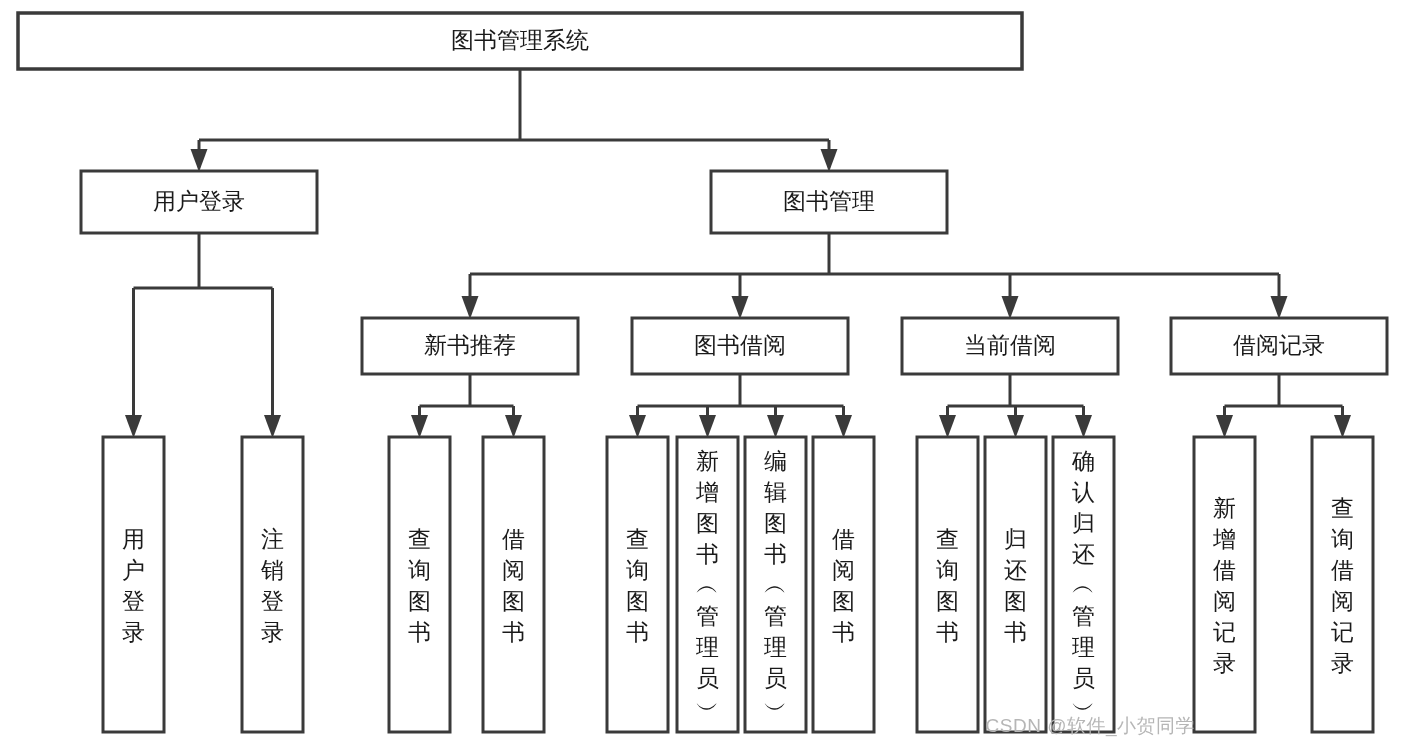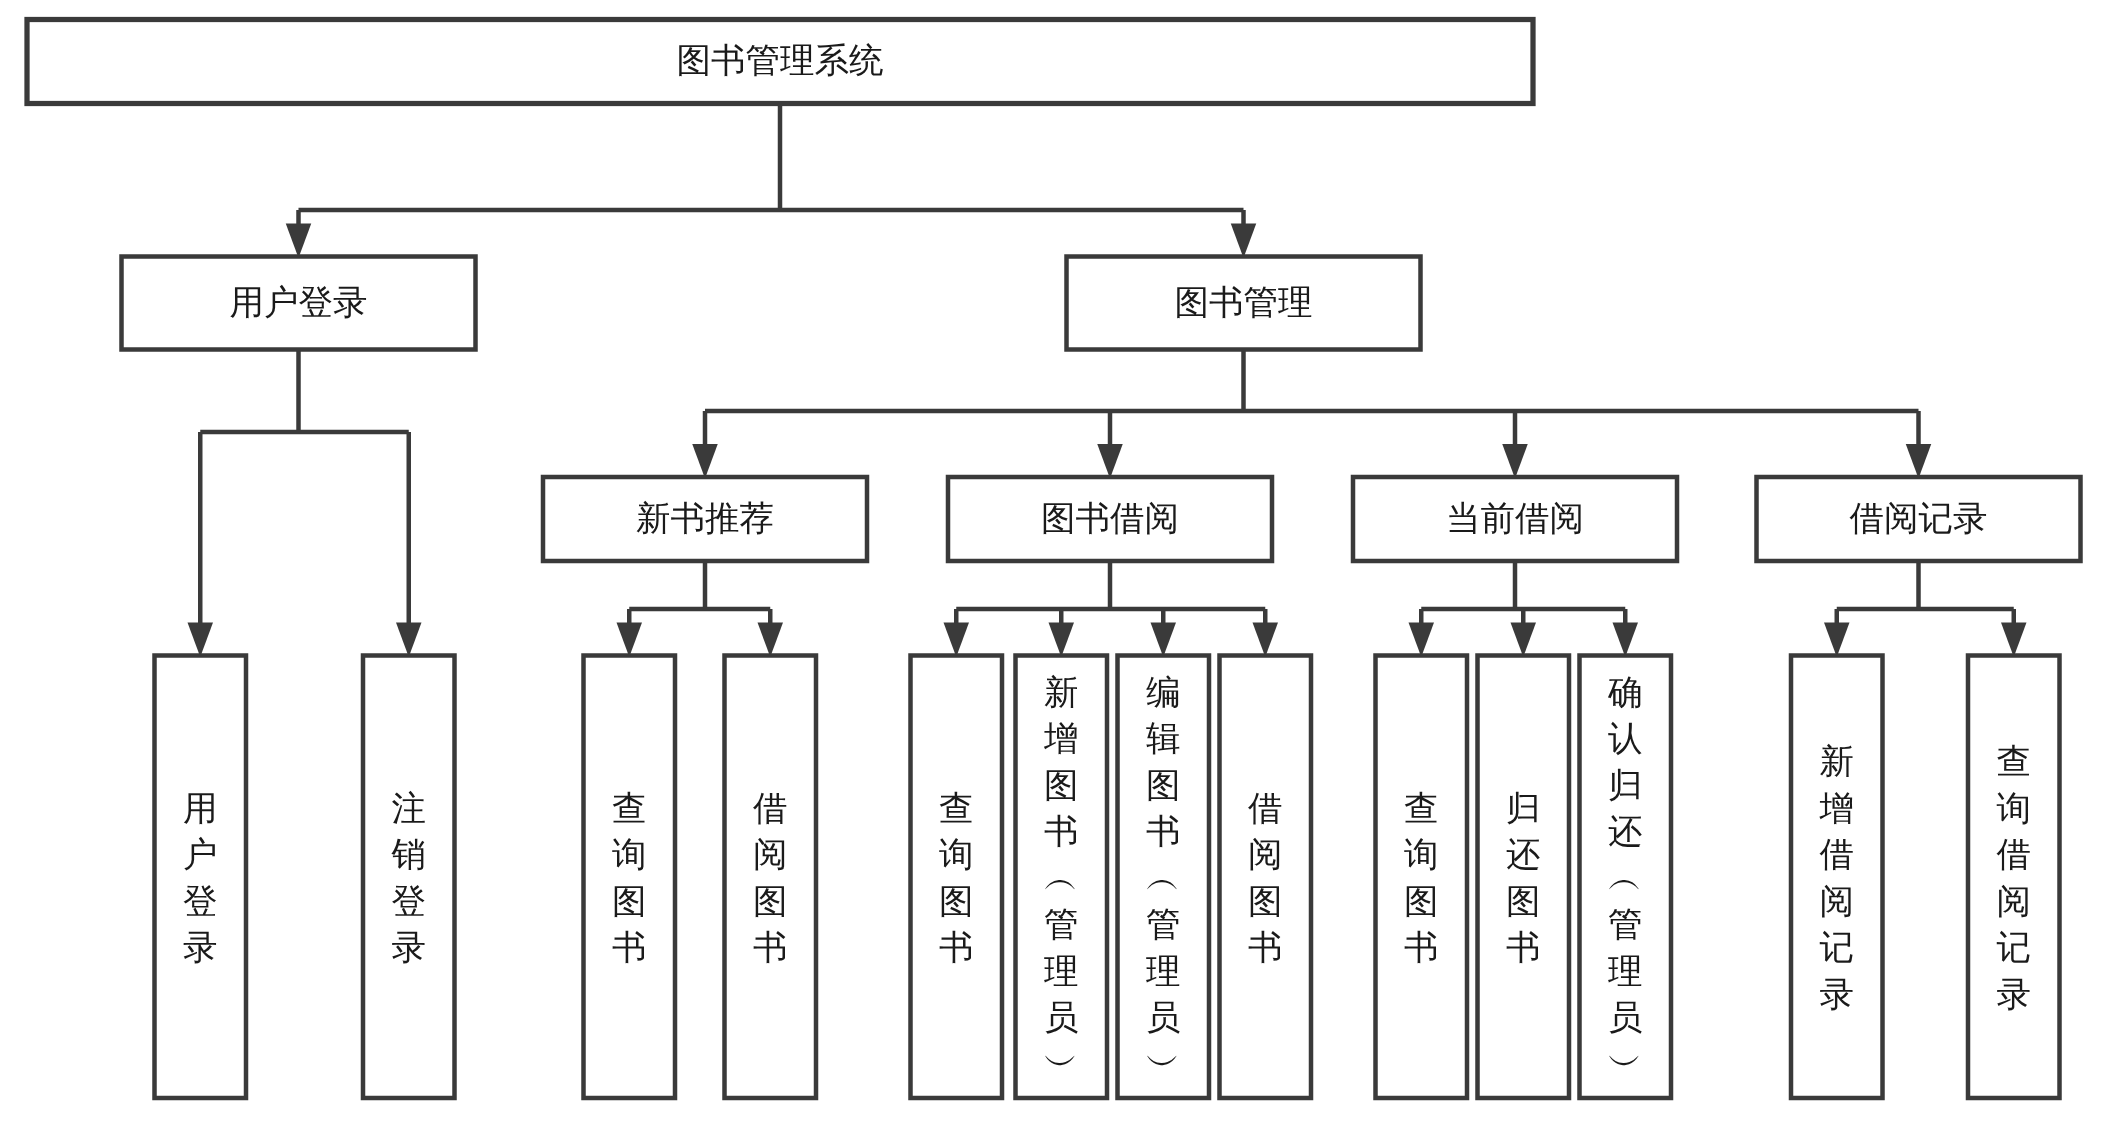--- a/index.html
+++ b/index.html
@@ -218,13 +218,14 @@
         <g>
           <rect class="node-rect" x="1194" y="437" width="61" height="295"></rect>
           <text class="node-label-v" x="1224.5" y="515.5"><tspan x="1224.5" dy="0">新</tspan><tspan x="1224.5" dy="31">增</tspan><tspan x="1224.5" dy="31">借</tspan><tspan x="1224.5" dy="31">阅</tspan><tspan x="1224.5" dy="31">记</tspan><tspan x="1224.5" dy="31">录</tspan></text>
         </g>
         <g>
           <rect class="node-rect" x="1312" y="437" width="61" height="295"></rect>
           <text class="node-label-v" x="1342.5" y="515.5"><tspan x="1342.5" dy="0">查</tspan><tspan x="1342.5" dy="31">询</tspan><tspan x="1342.5" dy="31">借</tspan><tspan x="1342.5" dy="31">阅</tspan><tspan x="1342.5" dy="31">记</tspan><tspan x="1342.5" dy="31">录</tspan></text>
         </g>
       </g>
   </svg>
+  <div class="watermark">CSDN @软件_小贺同学</div>
 </div>
 
 </body></html>

